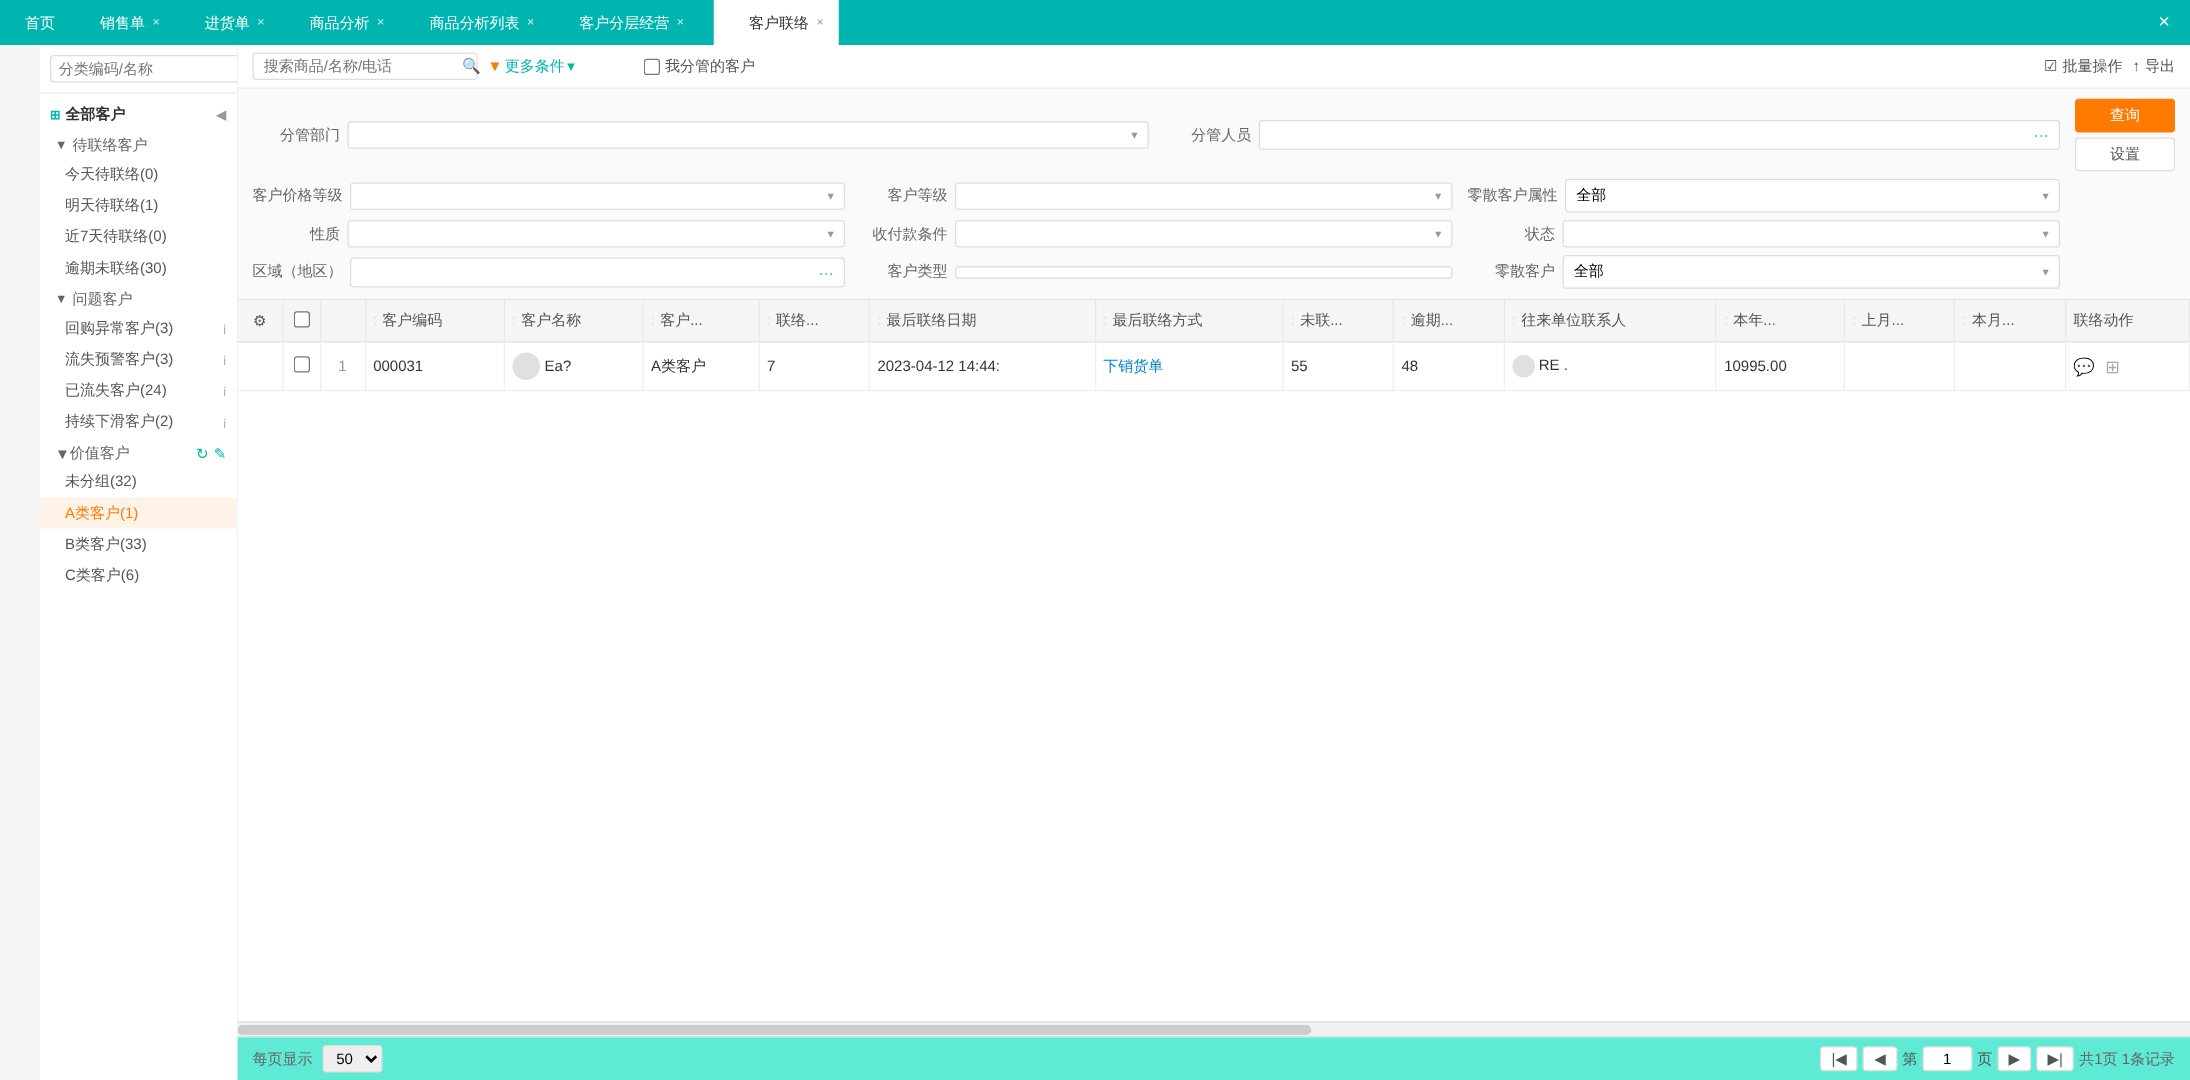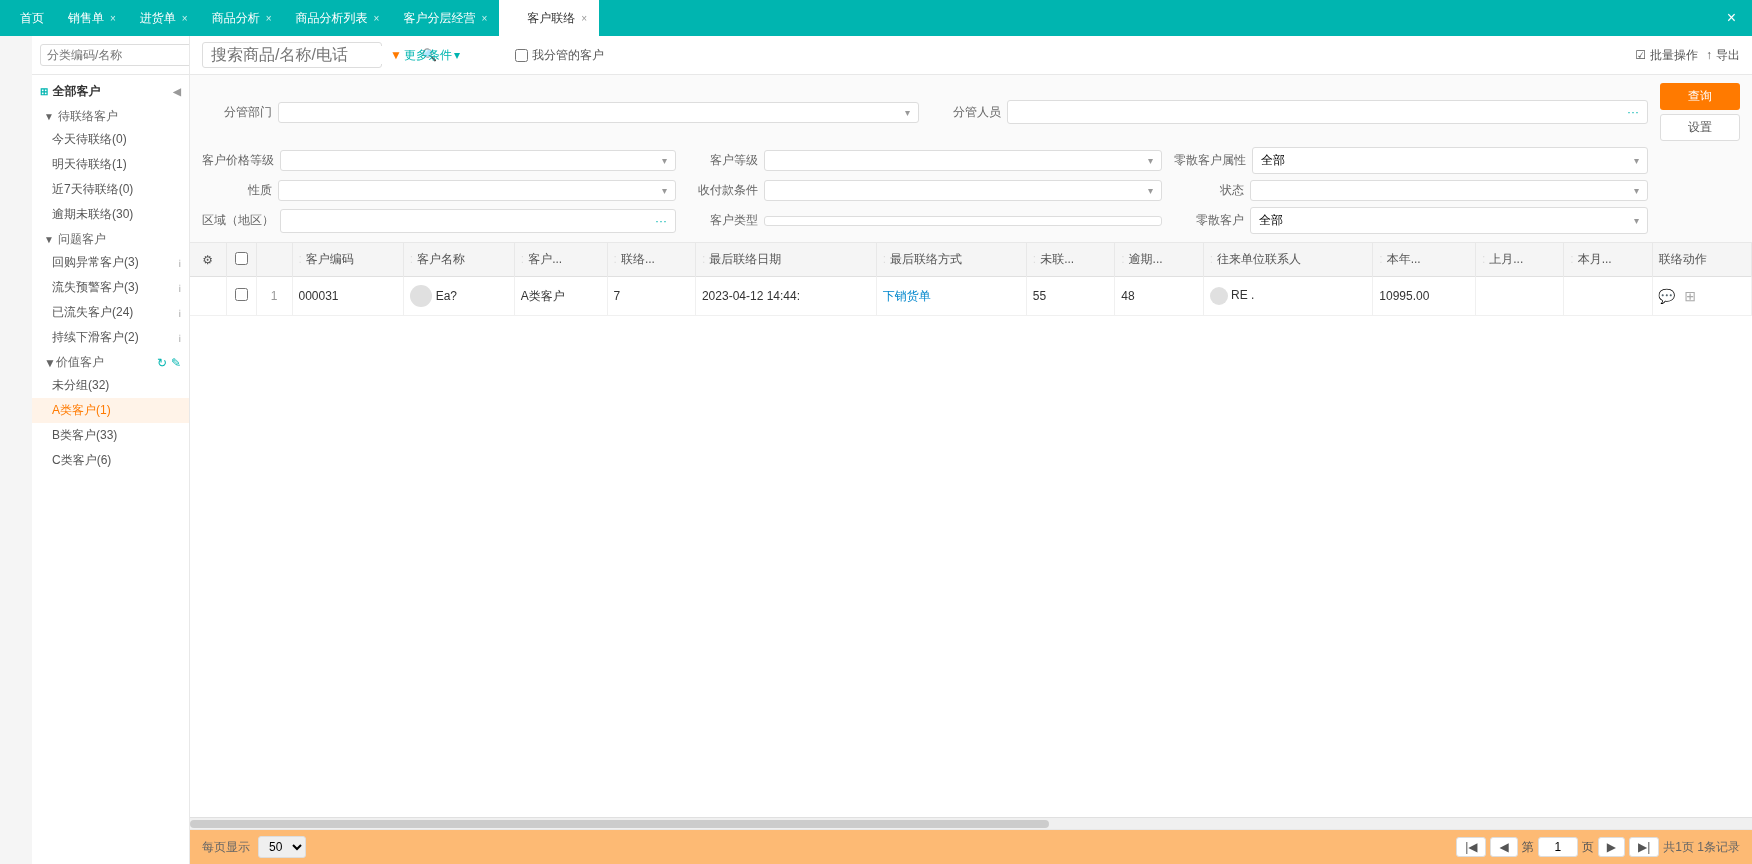--- a/index.html
+++ b/index.html
@@ -5,21 +5,21 @@
     * { box-sizing: border-box; margin: 0; padding: 0; font-family: 'Microsoft YaHei', Arial, sans-serif; font-size: 12px; }
     body { background: #f5f5f5; overflow: hidden; width: 1752px; height: 864px; }
     
     
     .top-nav {
       background: #00b5b0;
       height: 36px;
       display: flex;
       align-items: center;
       padding: 0 8px;
-      gap: 0;
+      gap: 12px;
     }
     .nav-tab {
       display: flex;
       align-items: center;
       padding: 0 12px;
       height: 36px;
       color: #fff;
       cursor: pointer;
       font-size: 13px;
       white-space: nowrap;
@@ -155,21 +155,21 @@
       align-items: center;
       border: 1px solid #ddd;
       border-radius: 3px;
       padding: 3px 8px;
       width: 180px;
       gap: 4px;
     }
     .filter-search input {
       border: none;
       outline: none;
-      font-size: 16px;
+      font-size: 12px;
       flex: 1;
     }
     .filter-more {
       color: #00b5b0;
       cursor: pointer;
       display: flex;
       align-items: center;
       gap: 2px;
     }
     .filter-mycheckbox {
@@ -305,21 +305,21 @@
     .th-num { width: 36px; text-align: center; color: #999; }
     .col-sep { color: #ddd; margin-right: 4px; }
     .link-text { color: #0086cc; cursor: pointer; }
     .row-actions { display: flex; gap: 8px; align-items: center; }
     .row-action-icon { color: #aaa; cursor: pointer; font-size: 14px; }
     .customer-name-cell { display: flex; align-items: center; gap: 4px; }
     .avatar-placeholder { width: 22px; height: 22px; background: #e0e0e0; border-radius: 50%; display: inline-block; }
 
     
     .table-footer {
-      background: #fdba74;
+      background: #5eead4;
       border-top: 1px solid #e8e8e8;
       padding: 6px 12px;
       display: flex;
       align-items: center;
       gap: 8px;
       position: sticky;
       bottom: 0;
     }
     .per-page-label { color: #666; }
     .per-page-select {

